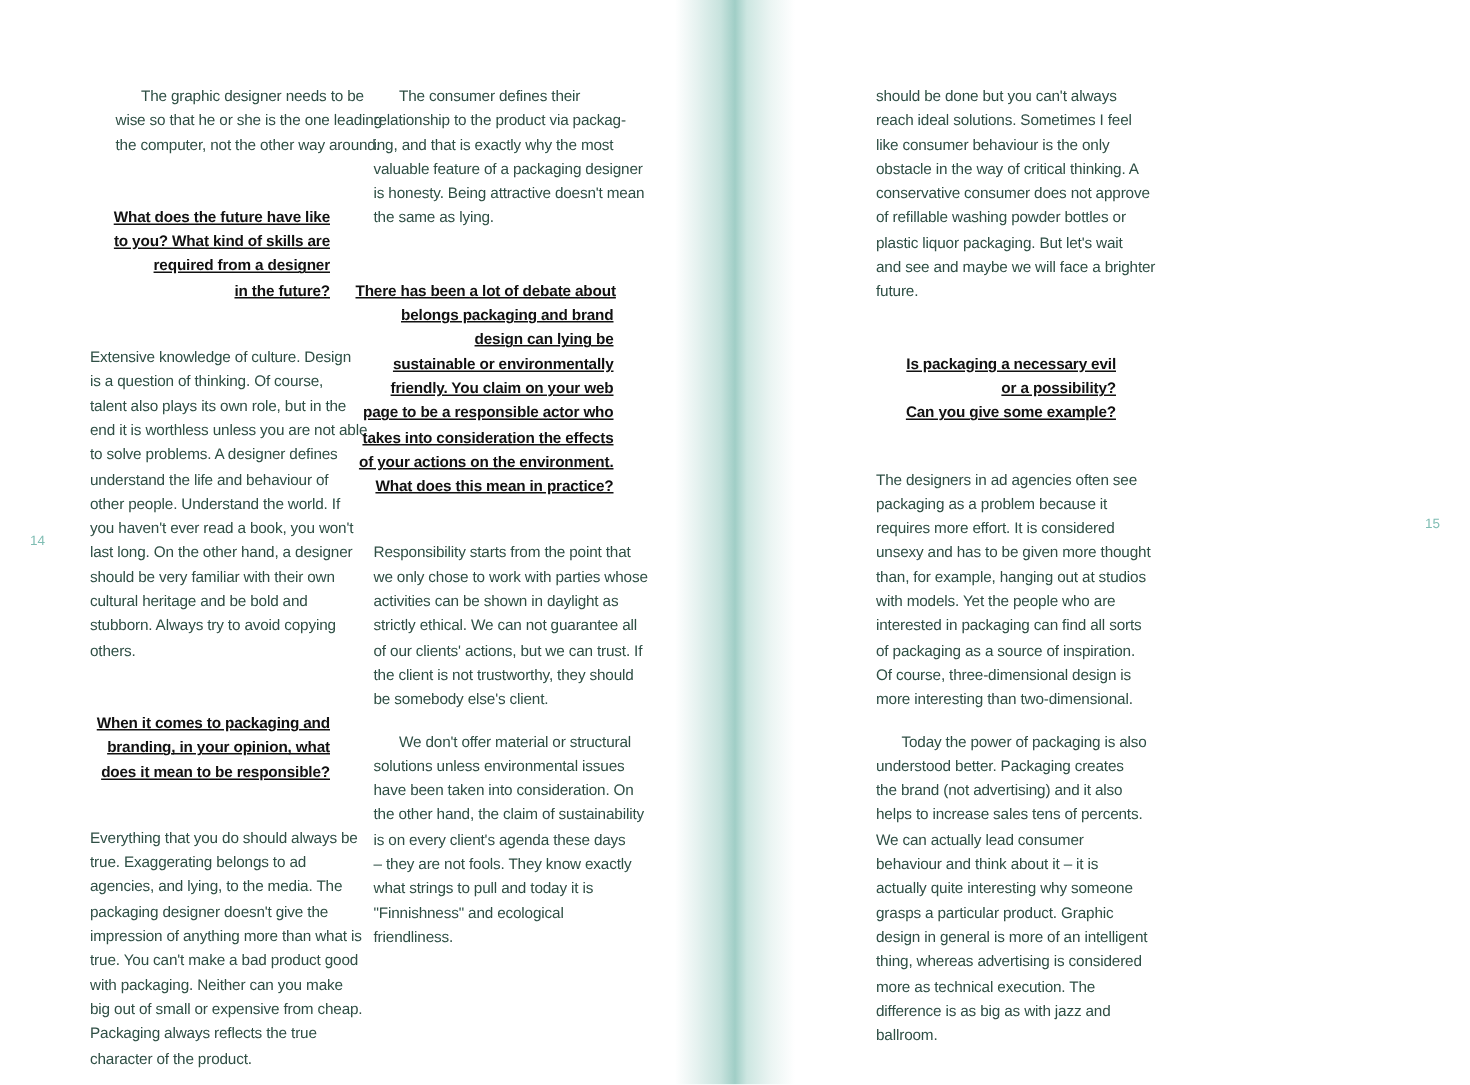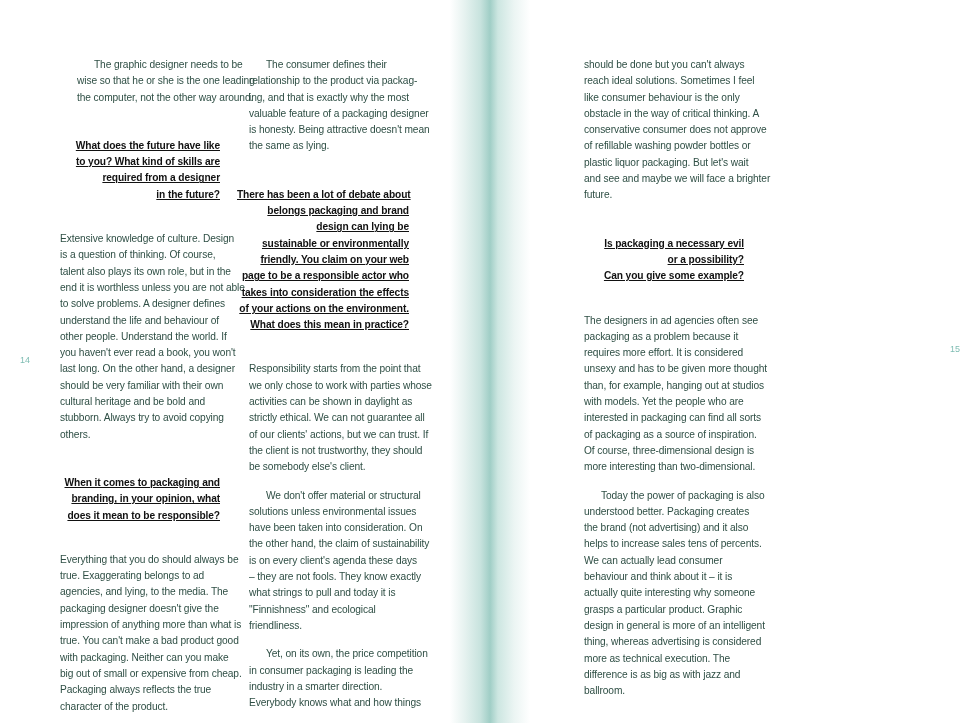--- a/index.html
+++ b/index.html
@@ -132,26 +132,20 @@
     <span class="line" style="padding-left:17px">We don't offer material or structural</span>
     <span class="line">solutions unless environmental issues</span>
     <span class="line">have been taken into consideration. On</span>
     <span class="line">the other hand, the claim of sustainability</span>
     <span class="line">is on every client's agenda these days</span>
     <span class="line">– they are not fools. They know exactly</span>
     <span class="line">what strings to pull and today it is</span>
     <span class="line">"Finnishness" and ecological</span>
     <span class="line">friendliness.</span>
   </p>
-  <p>
-    <span class="line" style="padding-left:17px">Yet, on its own, the price competition</span>
-    <span class="line">in consumer packaging is leading the</span>
-    <span class="line">industry in a smarter direction.</span>
-    <span class="line">Everybody knows what and how things</span>
-  </p>
 </div>
 
 <div class="col" style="left:572px; width:172px;">
   <p>
     <span class="line">should be done but you can't always</span>
     <span class="line">reach ideal solutions. Sometimes I feel</span>
     <span class="line">like consumer behaviour is the only</span>
     <span class="line">obstacle in the way of critical thinking. A</span>
     <span class="line">conservative consumer does not approve</span>
     <span class="line">of refillable washing powder bottles or</span>

